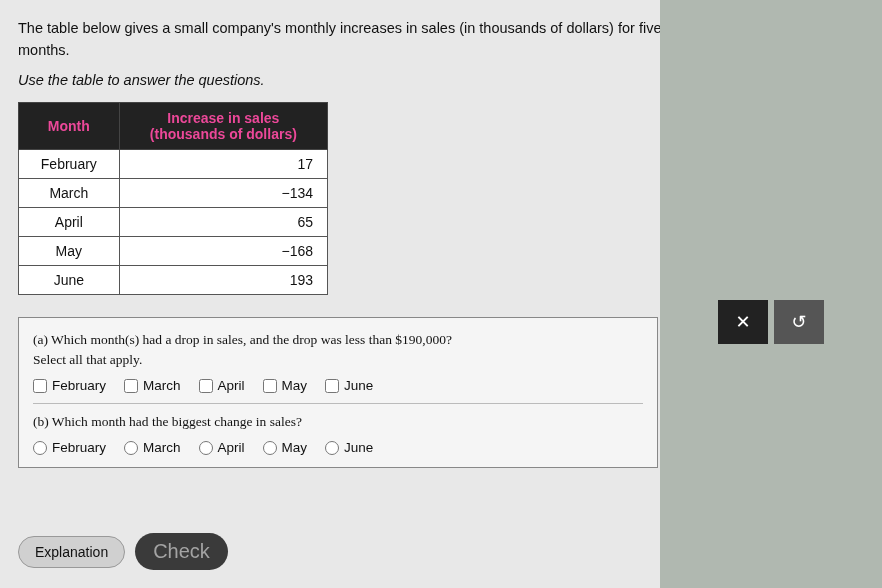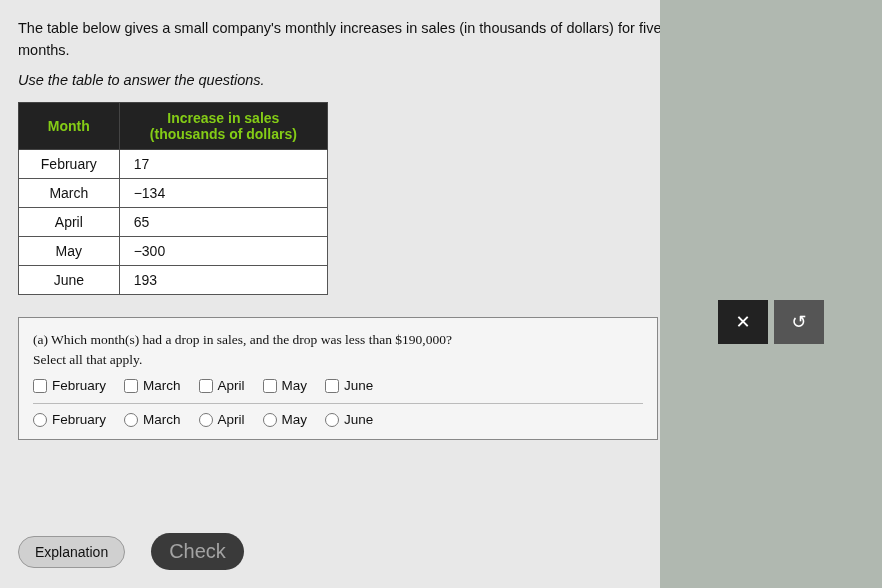--- a/index.html
+++ b/index.html
@@ -51,33 +51,33 @@
 
     
     .data-table {
       border-collapse: collapse;
       margin-bottom: 22px;
       min-width: 310px;
     }
 
     .data-table th {
       background: #222;
-      color: #84cc16;
+      color: #ec4899;
       padding: 7px 14px;
       font-size: 14px;
       font-weight: bold;
       border: 1px solid #444;
       text-align: center;
     }
 
     .data-table td {
       border: 1px solid #555;
       padding: 6px 14px;
       font-size: 14px;
-      text-align: left;
+      text-align: right;
       background: #fff;
       color: #111;
     }
 
     .data-table td:first-child {
       text-align: center;
     }
 
     
     .question-box {
@@ -146,21 +146,21 @@
       height: 14px;
       cursor: pointer;
     }
 
     
     .bottom-bar {
       position: absolute;
       bottom: 18px;
       left: 18px;
       display: flex;
-      gap: 26px;
+      gap: 10px;
       align-items: center;
     }
 
     .btn-explanation {
       background: #d0d0d0;
       border: 1px solid #999;
       border-radius: 20px;
       padding: 7px 16px;
       font-size: 14px;
       color: #111;
@@ -232,21 +232,21 @@
       <tr>
         <td>March</td>
         <td>−134</td>
       </tr>
       <tr>
         <td>April</td>
         <td>65</td>
       </tr>
       <tr>
         <td>May</td>
-        <td>−300</td>
+        <td>−168</td>
       </tr>
       <tr>
         <td>June</td>
         <td>193</td>
       </tr>
     </tbody>
   </table>
 
   <div class="question-box">
     <p class="question-text">(a) Which month(s) had a drop in sales, and the drop was less than $190,000?<br>Select all that apply.</p>
@@ -264,20 +264,21 @@
       <label class="checkbox-item">
         <input type="checkbox" style=""> May
       </label>
       <label class="checkbox-item">
         <input type="checkbox" style=""> June
       </label>
     </div>
 
     <hr class="divider">
 
+    <p class="question-text">(b) Which month had the biggest change in sales?</p>
 
     <div class="radio-row">
       <label class="radio-item">
         <input type="radio" name="qb" style=""> February
       </label>
       <label class="radio-item">
         <input type="radio" name="qb" style=""> March
       </label>
       <label class="radio-item">
         <input type="radio" name="qb" style=""> April

